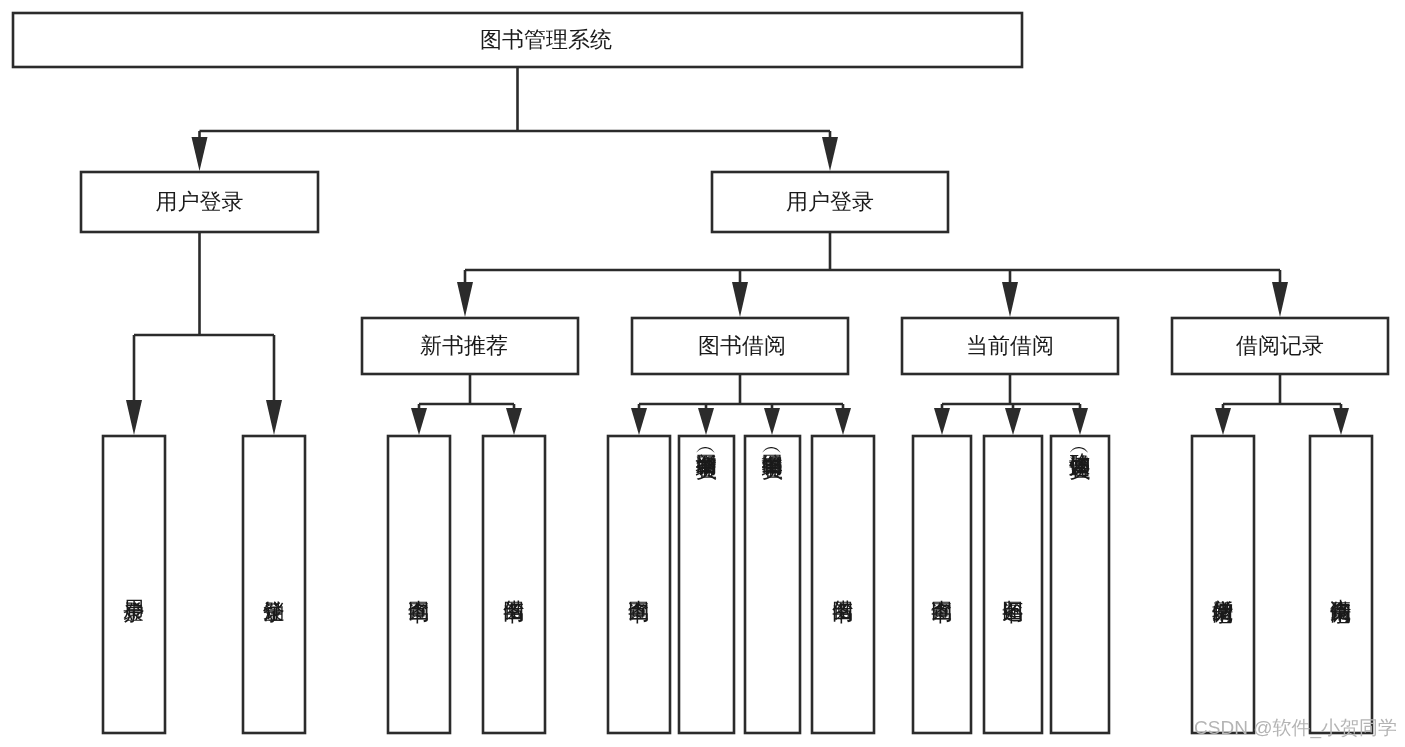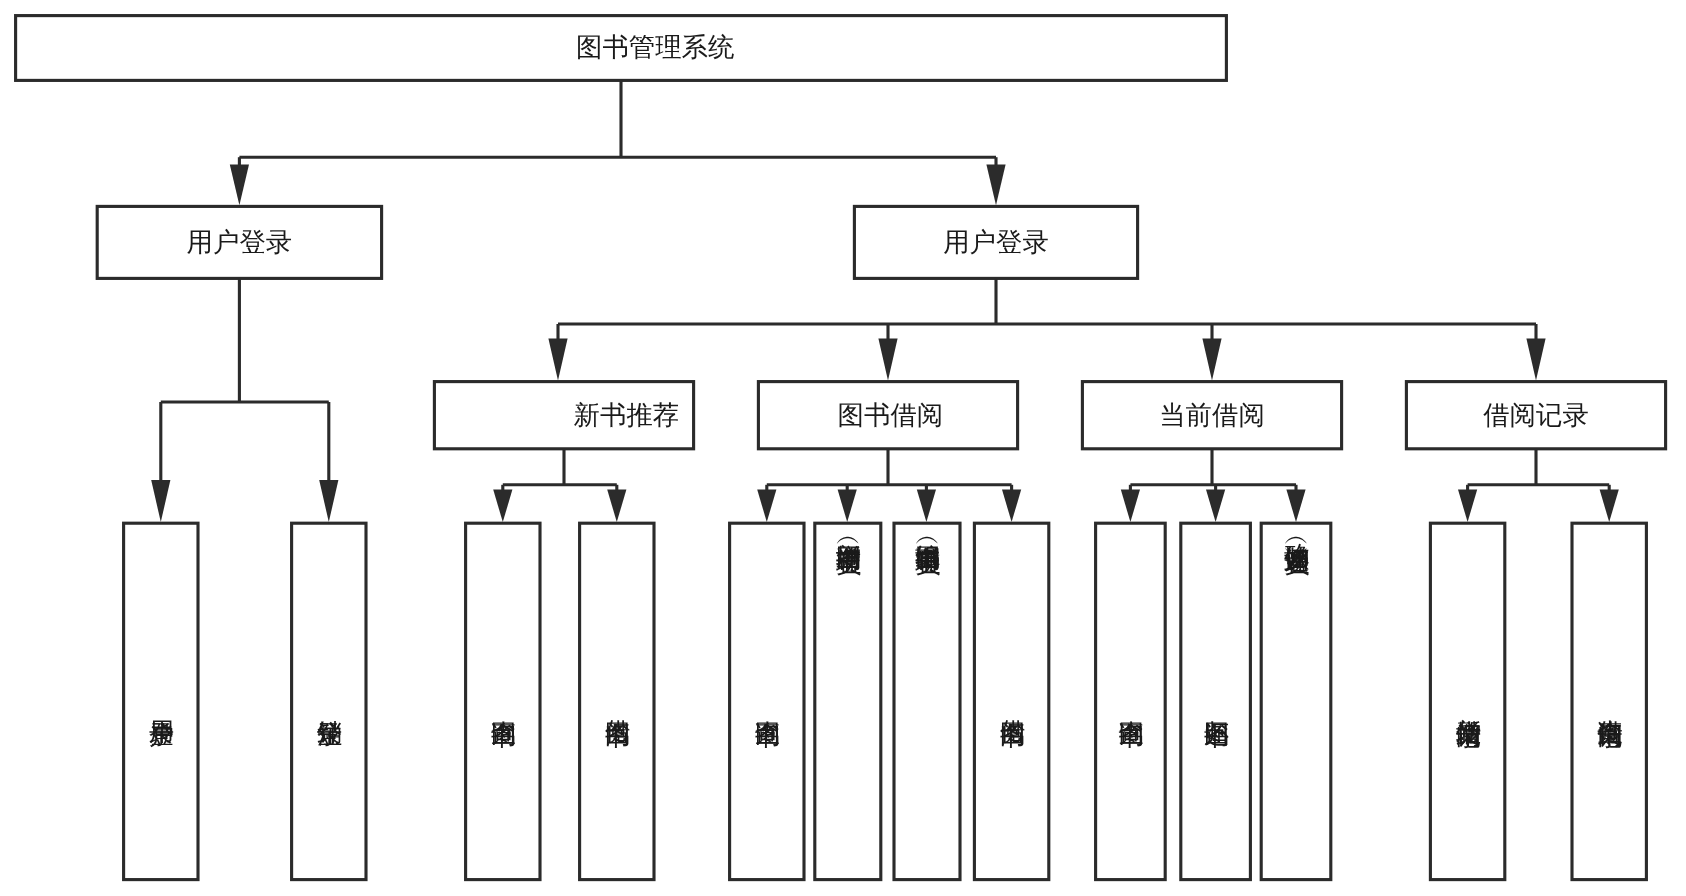--- a/index.html
+++ b/index.html
@@ -198,21 +198,21 @@
     <span class="htext">图书管理系统</span>
   </div>
 
   <div class="htext-wrap" style="left:81px; top:172px; width:237px; height:60px;">
     <span class="htext">用户登录</span>
   </div>
   <div class="htext-wrap" style="left:712px; top:172px; width:236px; height:60px;">
     <span class="htext">用户登录</span>
   </div>
 
-  <div class="htext-wrap" style="left:362px; top:318px; width:204px; height:56px;justify-content:flex-end;">
+  <div class="htext-wrap" style="left:362px; top:318px; width:204px; height:56px;">
     <span class="htext">新书推荐</span>
   </div>
   <div class="htext-wrap" style="left:632px; top:318px; width:220px; height:56px;">
     <span class="htext">图书借阅</span>
   </div>
   <div class="htext-wrap" style="left:1172px; top:318px; width:216px; height:56px;">
     <span class="htext">借阅记录</span>
   </div>
   <div class="htext-wrap" style="left:902px; top:318px; width:216px; height:56px;">
     <span class="htext">当前借阅</span>
@@ -251,14 +251,15 @@
   <div class="vtext-wrap" style="left:1051px; top:436px; width:58px; height:297px; align-items:flex-start;">
     <span class="vtext">确认归还（管理员）</span>
   </div>
   <div class="vtext-wrap" style="left:1192px; top:436px; width:62px; height:297px;">
     <span class="vtext">新增借阅记录</span>
   </div>
   <div class="vtext-wrap" style="left:1310px; top:436px; width:62px; height:297px;">
     <span class="vtext">查询借阅记录</span>
   </div>
 
+  <div class="watermark">CSDN @软件_小贺同学</div>
 
 </div>
 
 </body></html>

